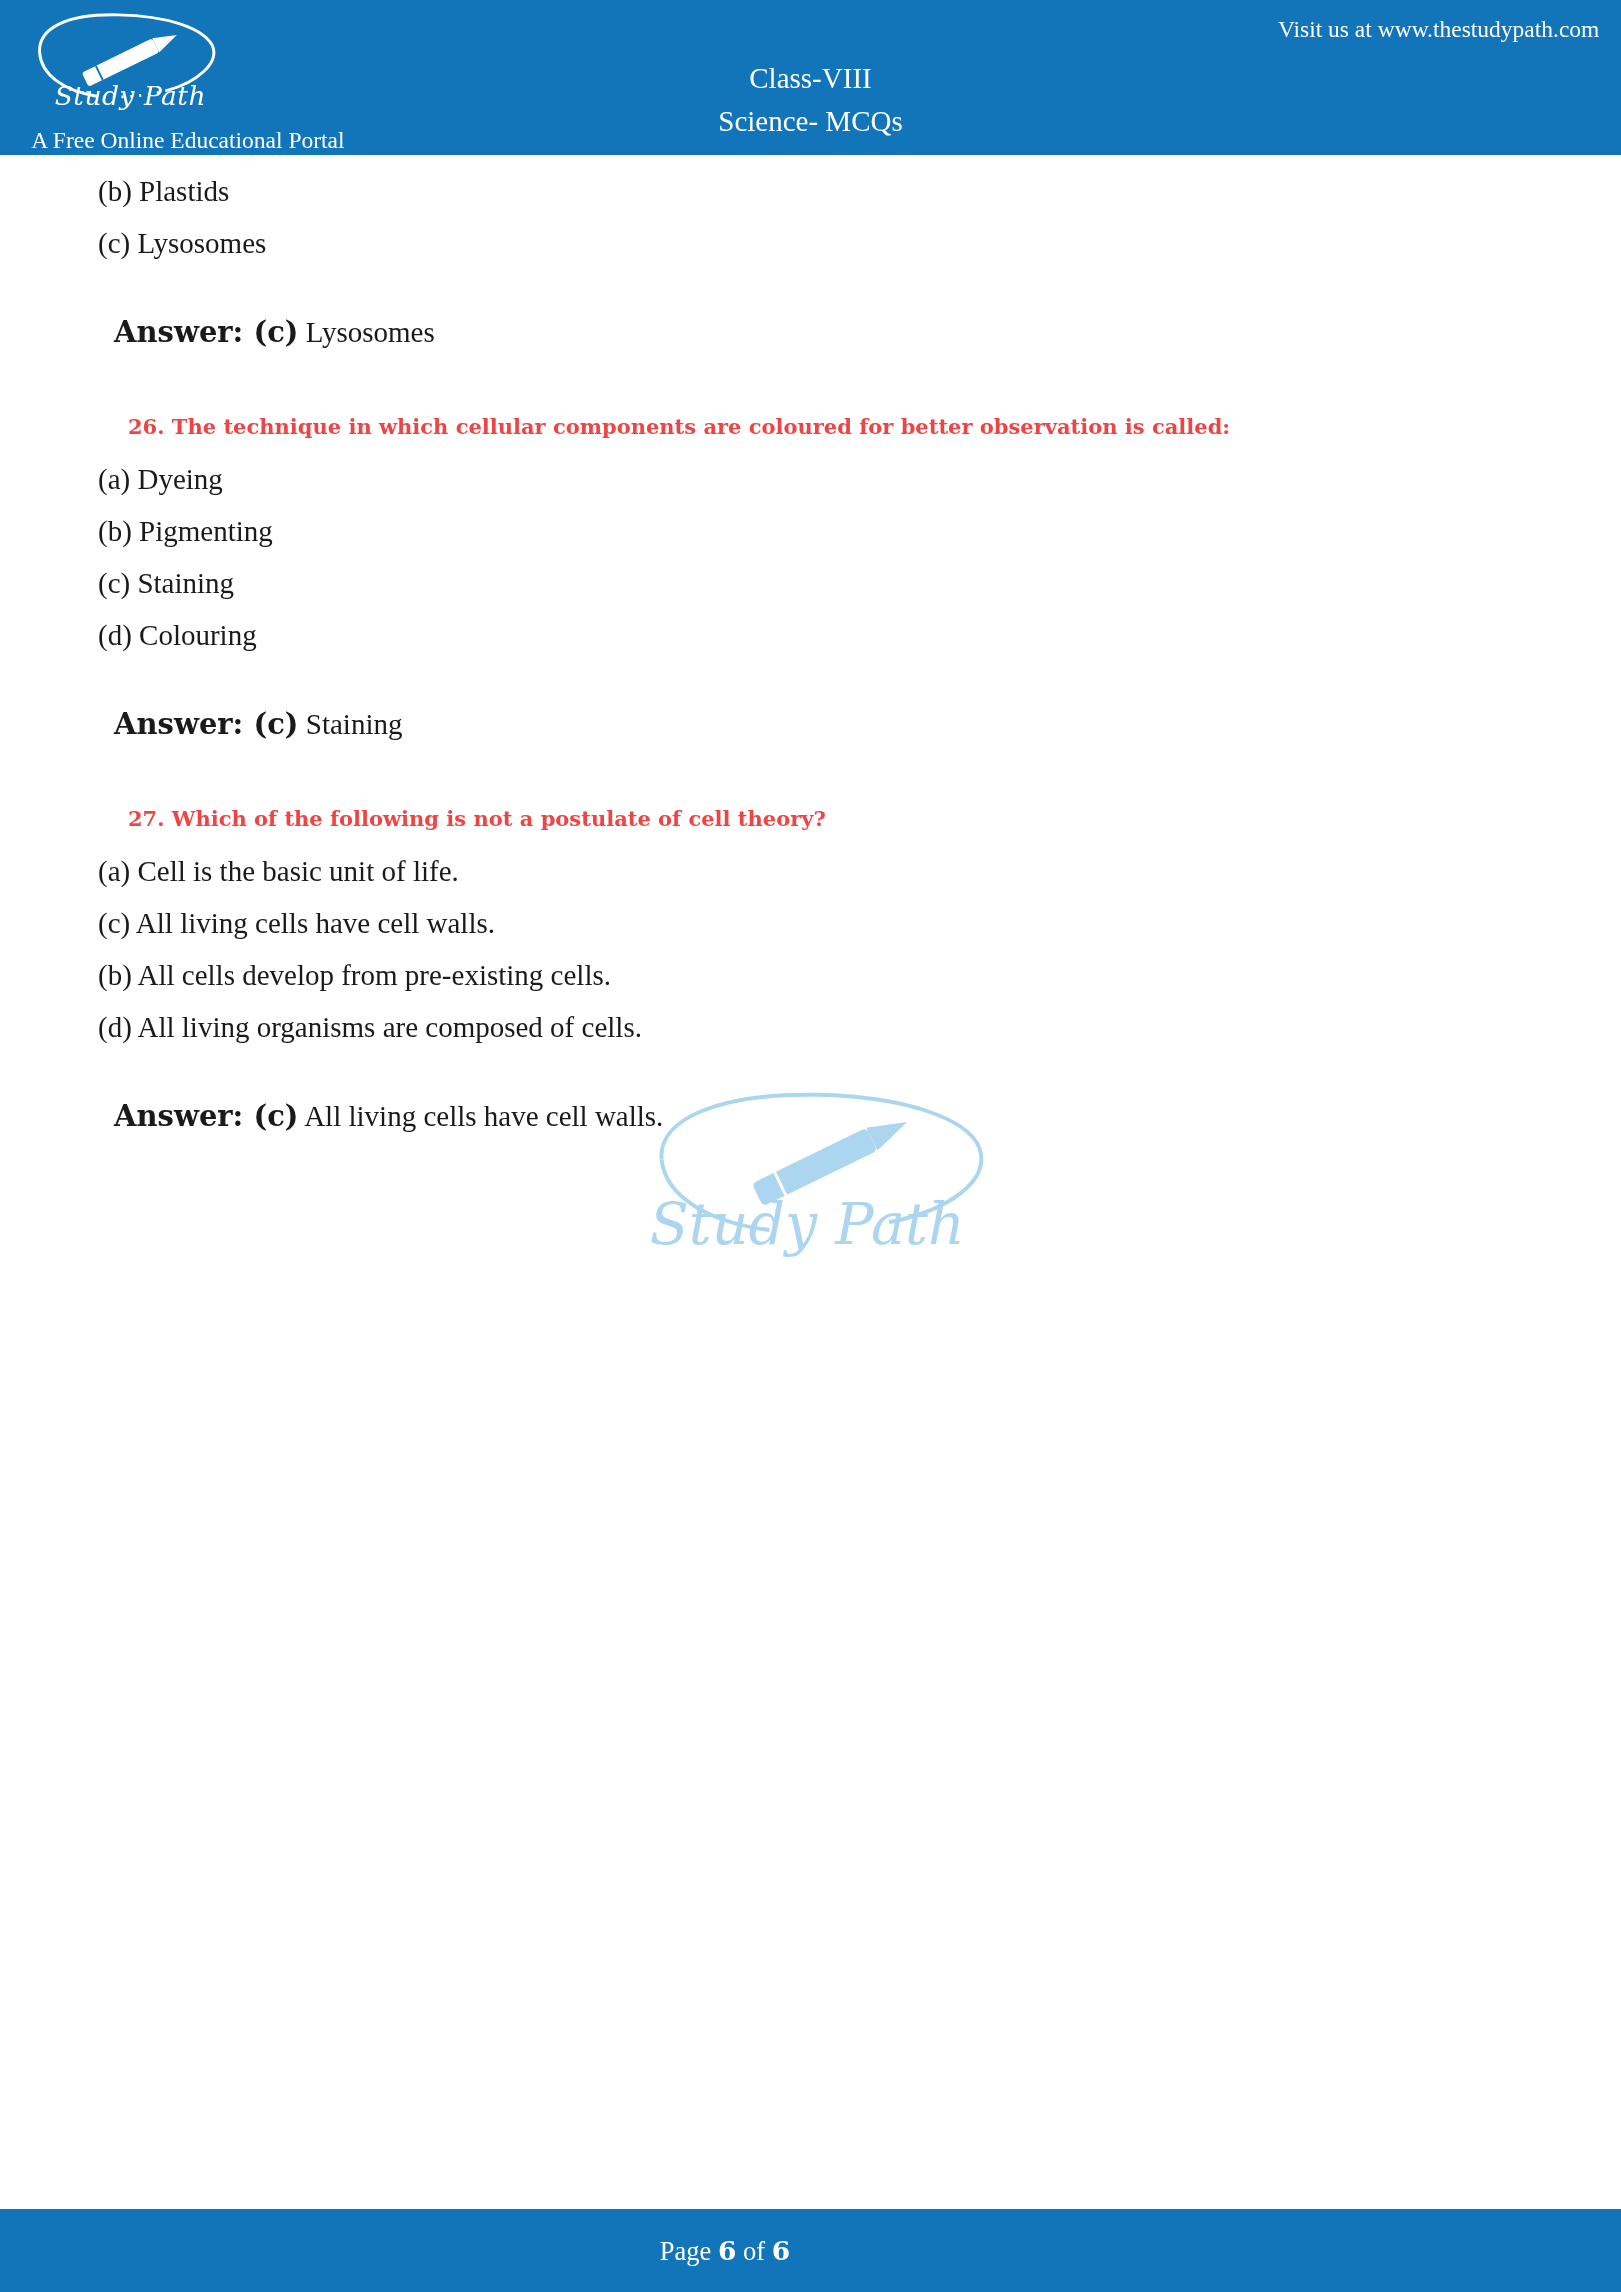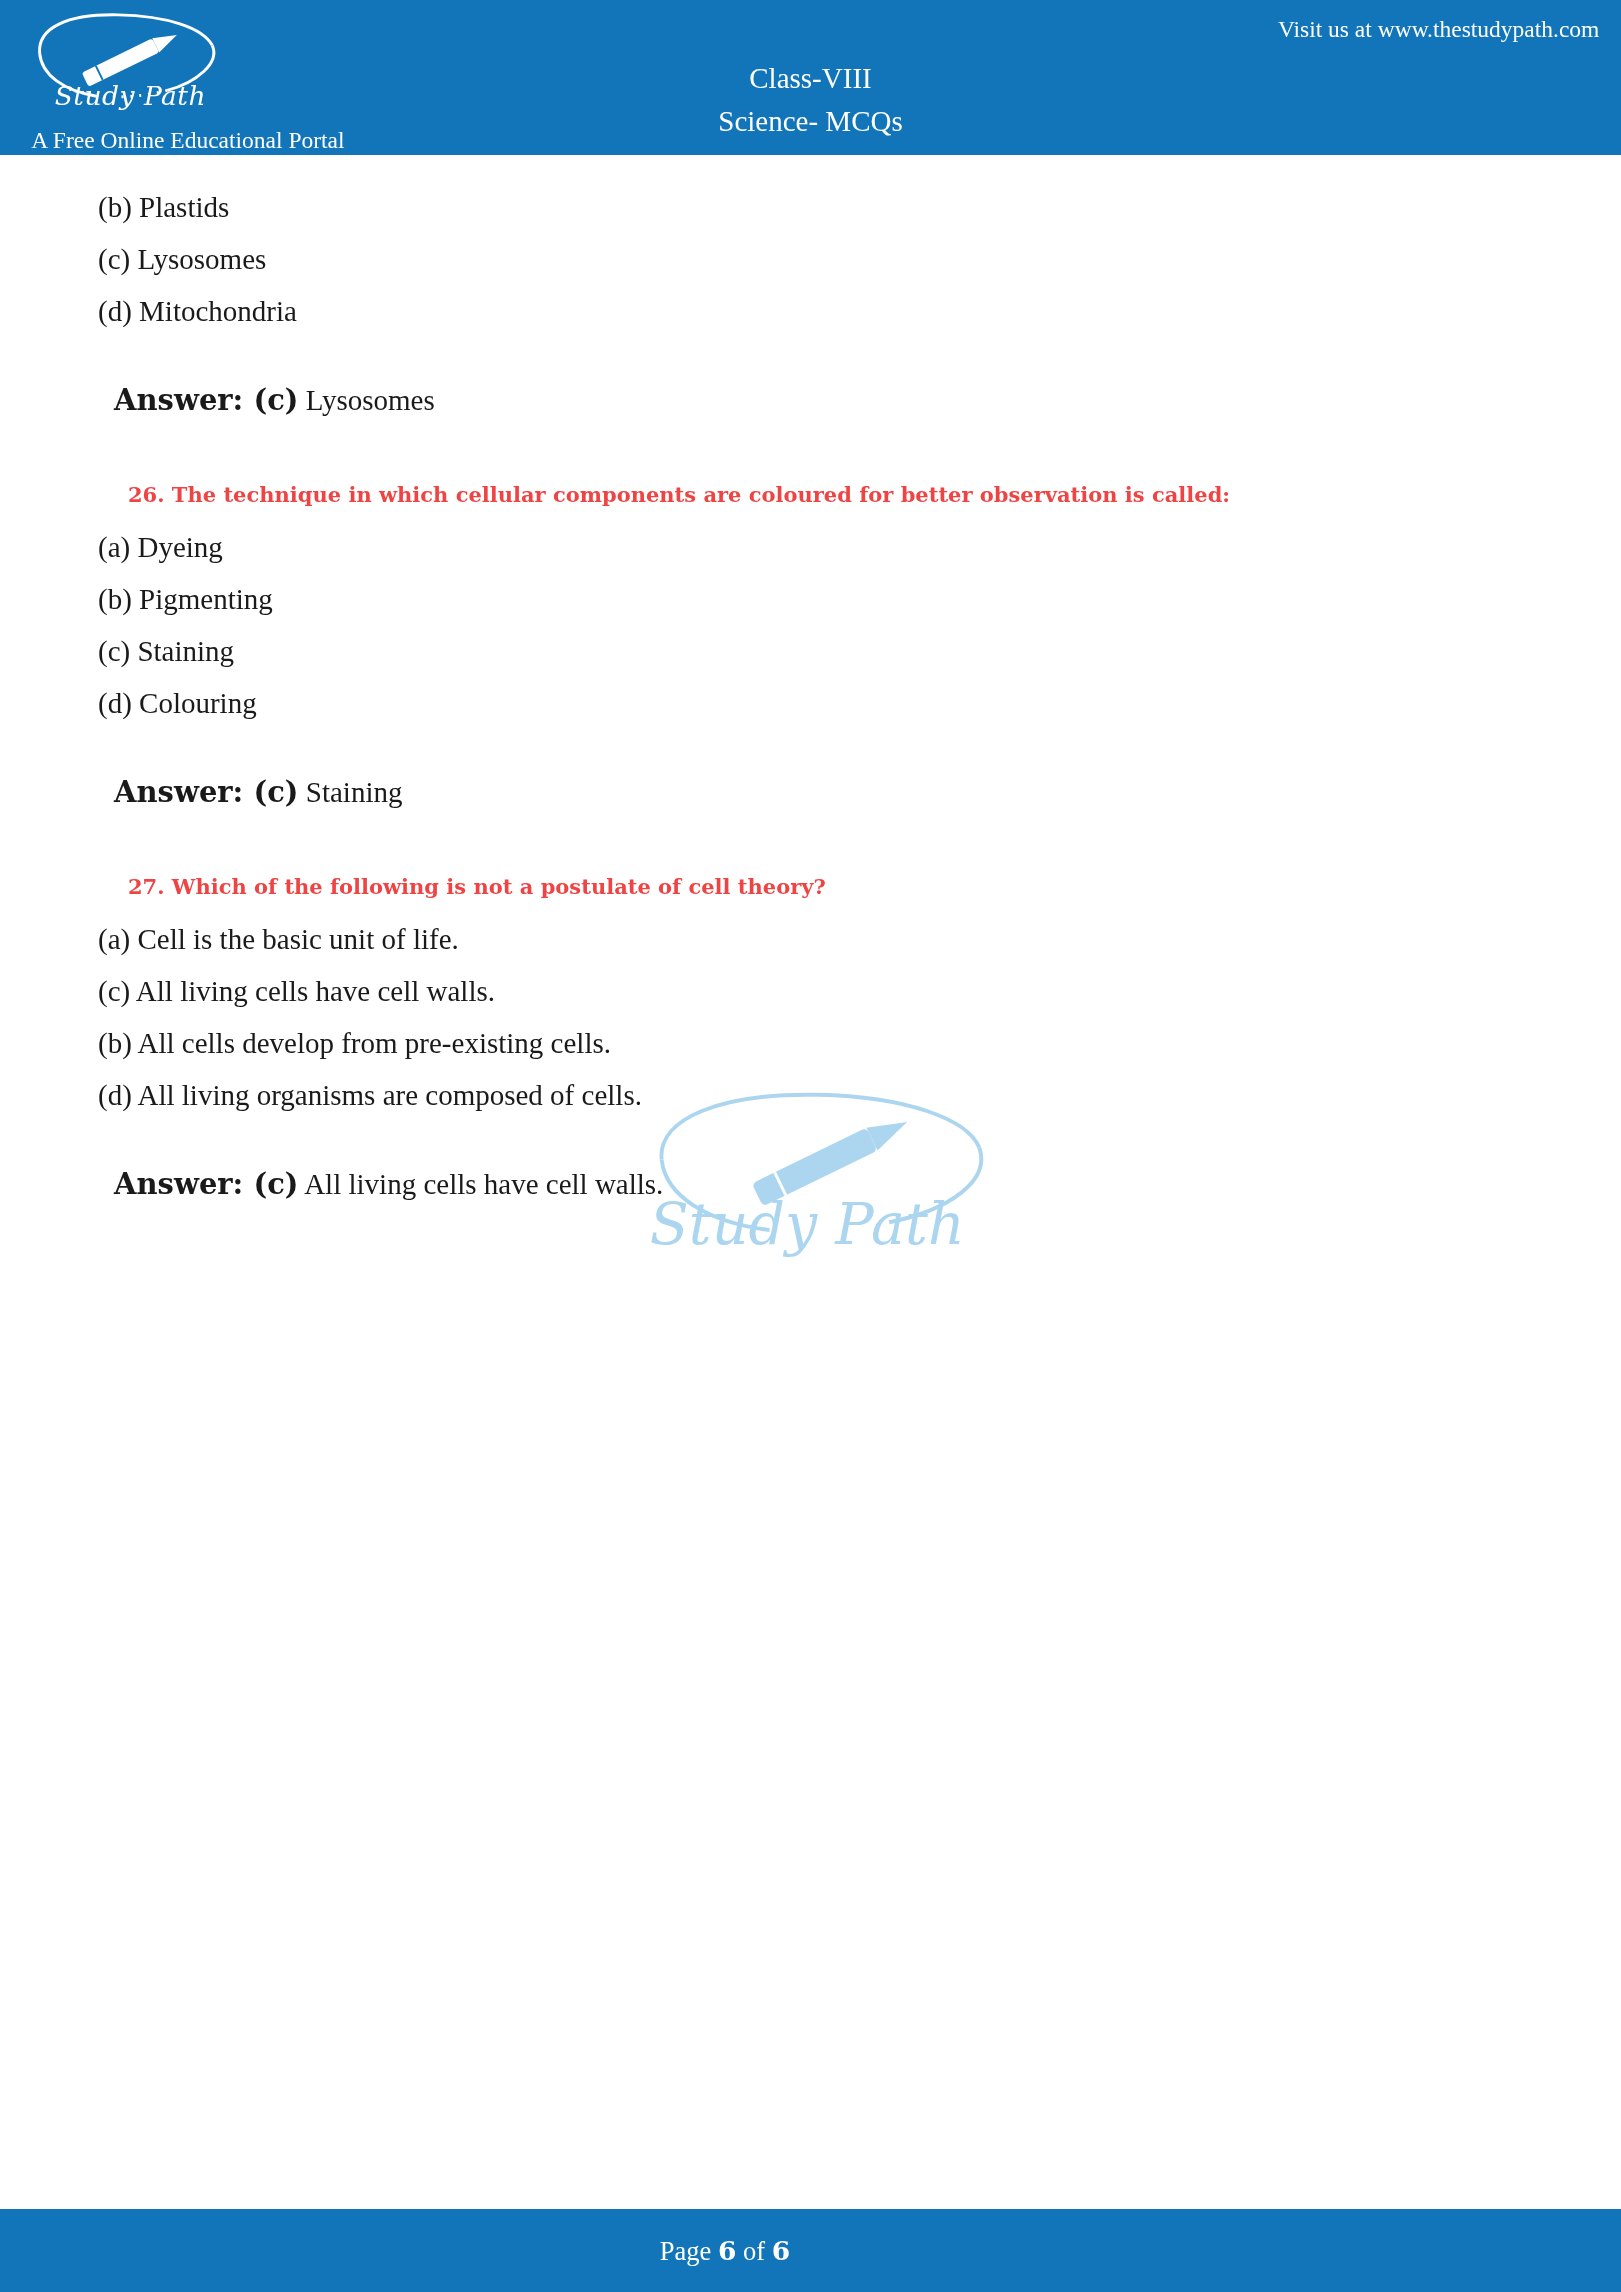--- a/index.html
+++ b/index.html
@@ -92,21 +92,21 @@
     font-size: 23.5px;
     font-family: "Liberation Serif", serif;
     color: #ffffff;
     white-space: nowrap;
   }
 
   
   .content {
     position: absolute;
     left: 98px;
-    top: 181px;
+    top: 165px;
     width: 1431px;
   }
   .opt {
     font-size: 29px;
     line-height: 52px;
     font-family: "Liberation Serif", serif;
     color: #1a1a1a;
     white-space: nowrap;
   }
   .qtext {
@@ -203,21 +203,20 @@
   </div>
 
   <div class="header-right">Visit us at www.thestudypath.com</div>
 </div>
 
 <div class="content">
 
   <div class="block">
     <div class="opt">(b) Plastids</div>
     <div class="opt">(c) Lysosomes</div>
-    <div class="opt">(d) Mitochondria</div>
   </div>
 
   <div class="gap-sm"></div>
 
   <div class="answer">
     <span class="lbl">Answer: (c)</span>
     <span>Lysosomes</span>
   </div>
 
   <div class="gap-md"></div>

